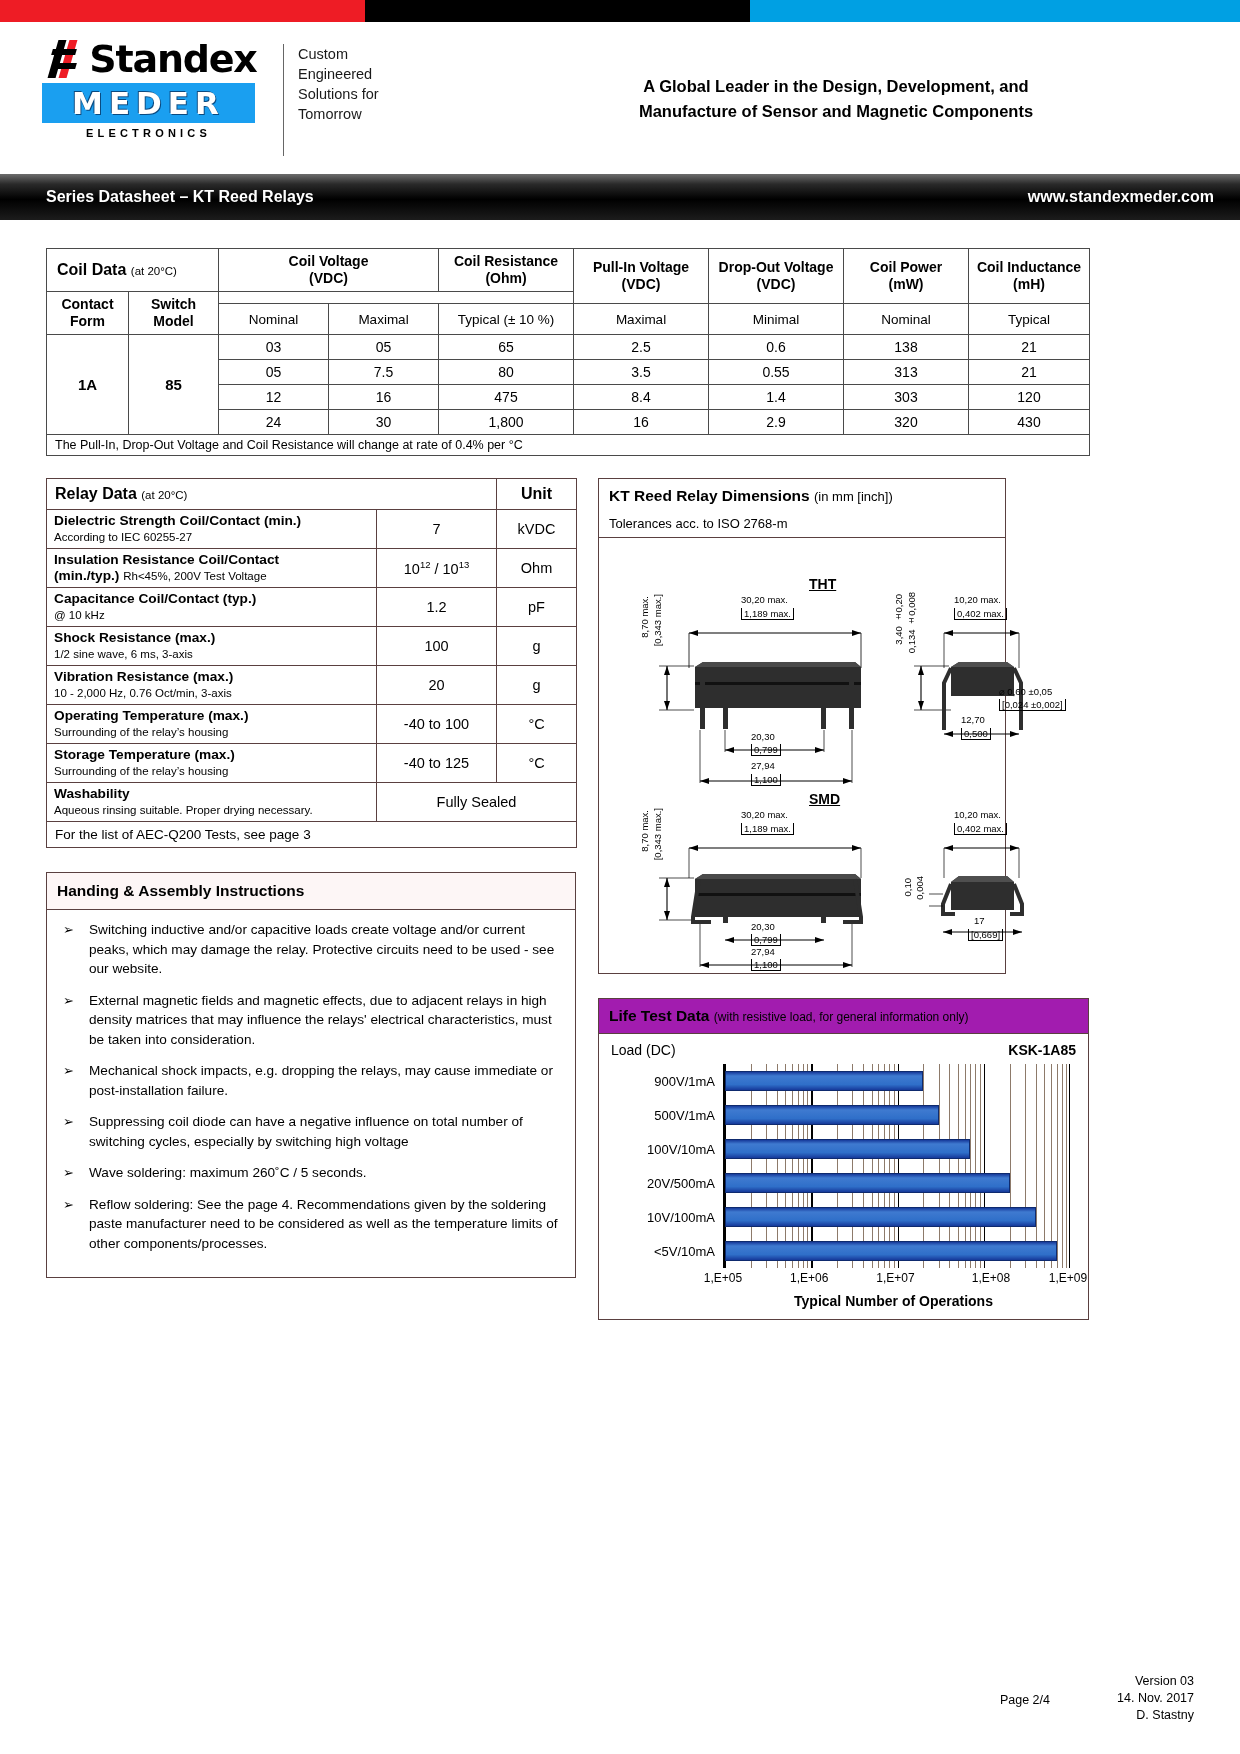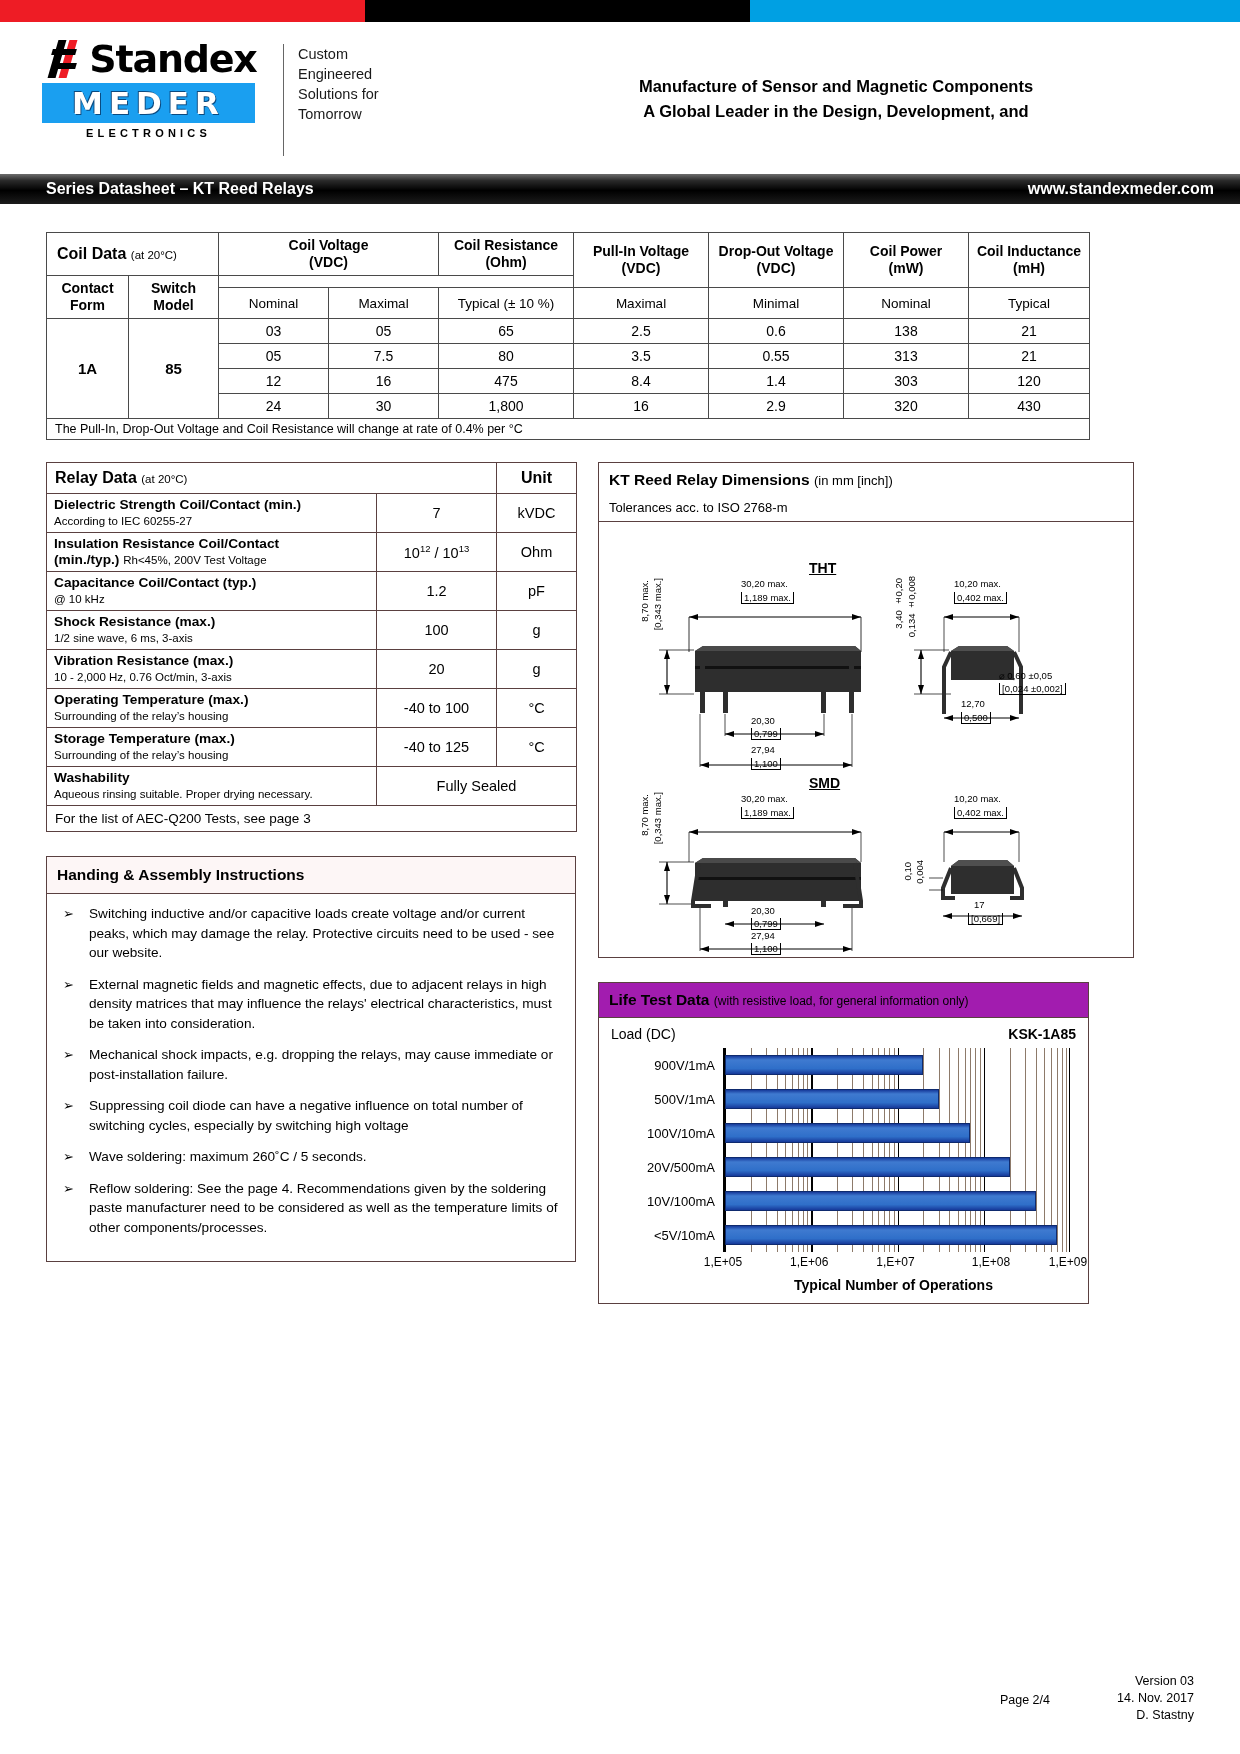--- a/index.html
+++ b/index.html
@@ -34,21 +34,21 @@
                 font-family: "DejaVu Sans", sans-serif; line-height: 32px;
                 text-shadow: -1px -1px 0 #0b4a80, 1px 1px 0 #0b4a80; }
   .electronics { text-align: center; font-size: 11px; font-weight: bold; letter-spacing: 4.2px; margin-top: 4px; width: 213px;}
   .divider-v { width: 1px; background: #666; height: 112px; margin: 4px 14px 0 16px; }
   .tagline { font-size: 14.5px; line-height: 20px; color: #1a1a1a; padding-top: 4px; }
   .headline { flex: 1 1 auto; text-align: center; padding-top: 34px; }
   .headline div { font-size: 16.5px; font-weight: bold; line-height: 25px; }
 
   
   .banner {
-    height: 30px; margin: 0 0 0 0;
+    height: 46px; margin: 0 0 0 0;
     background: linear-gradient(to bottom, #6d6d6d 0%, #2a2a2a 22%, #000 55%, #1c1c1c 100%);
     display: flex; align-items: center; justify-content: space-between;
     padding: 0 26px 0 46px; color: #fff;
   }
   .banner .left  { font-size: 16px; font-weight: bold; }
   .banner .right { font-size: 16px; font-weight: bold; }
 
   
   .content { padding: 0 46px; position: relative; }
 
@@ -84,21 +84,21 @@
 
   
   .handling { border: 1px solid #5a4040; margin-top: 24px; width: 530px; }
   .handling .h-title { font-size: 15.5px; font-weight: bold; padding: 9px 10px; border-bottom: 1px solid #5a4040; background:#fdf6f6; }
   .handling ul { list-style: none; padding: 10px 12px 12px 12px; }
   .handling li { display: flex; margin-bottom: 12px; font-size: 13.6px; line-height: 19.5px; }
   .handling li .arrow { flex: 0 0 30px; font-size: 13px; padding-left: 4px; }
   .handling li .txt { flex: 1 1 auto; }
 
   
-  .dims { border: 1px solid #5a4040; width: 536px; }
+  .dims { border: 1px solid #5a4040; width: 408px; }
   .dims-title { padding: 8px 10px 6px 10px; border-bottom: 1px solid #5a4040; }
   .dims-title .t1 { font-size: 15.5px; font-weight: bold; }
   .dims-title .t1 small { font-size: 13px; font-weight: normal; }
   .dims-title .t2 { font-size: 13px; margin-top: 11px; }
   .dims-body { height: 435px; position: relative; }
   .dimlabel { position: absolute; font-family: "Liberation Sans", sans-serif; font-size: 9.5px; color: #000; white-space: nowrap; }
   .dimlabel.brk { border-left: 1px solid #000; border-right: 1px solid #000; border-bottom:1px solid #000; padding: 0 2px; }
   .vert { writing-mode: vertical-rl; transform: rotate(180deg); }
   .pkgname { position: absolute; font-size: 14px; font-weight: bold; text-decoration: underline; }
 
@@ -156,22 +156,22 @@
     </div>
     <div class="divider-v"></div>
     <div class="tagline">
       <div>Custom</div>
       <div>Engineered</div>
       <div>Solutions for</div>
       <div>Tomorrow</div>
     </div>
   </div>
   <div class="headline">
+    <div>A Global Leader in the Design, Development, and</div>
     <div>Manufacture of Sensor and Magnetic Components</div>
-    <div>A Global Leader in the Design, Development, and</div>
   </div>
 </div>
 
 <div class="banner">
   <div class="left">Series Datasheet – KT Reed Relays</div>
   <div class="right">www.standexmeder.com</div>
 </div>
 
 <div class="content">
 

